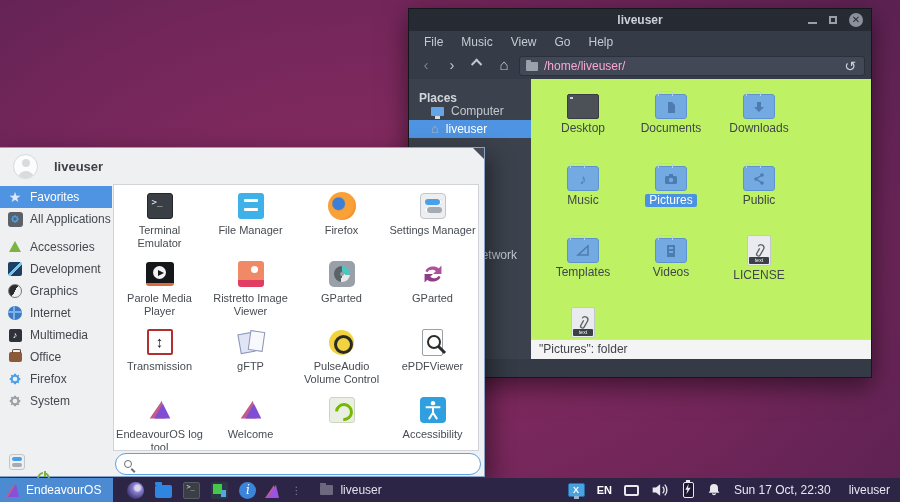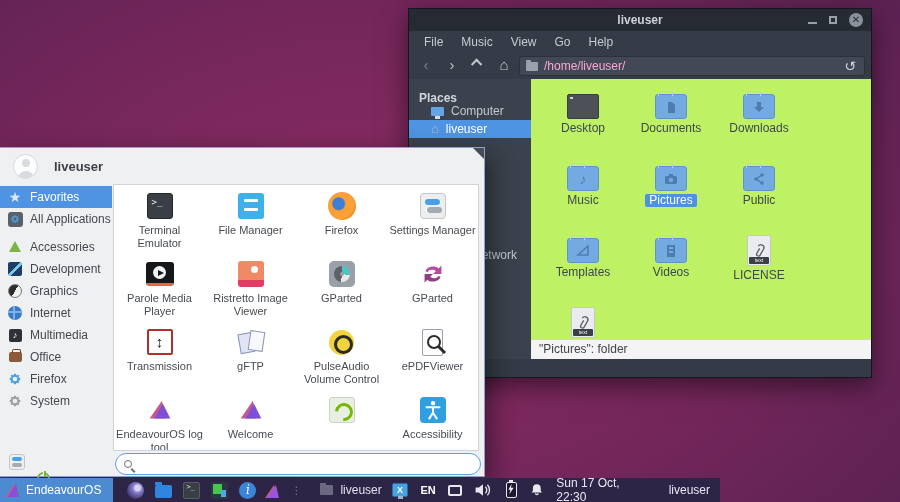--- a/index.html
+++ b/index.html
@@ -118,21 +118,21 @@
   .ic-gftp::after { content:""; position:absolute; top:4px; left:13px; width:13px; height:18px; background:#f7f9fd; border:1px solid #8b93b8; transform:rotate(8deg); }
   .ic-pulse { width:25px; height:25px; border-radius:50%; background:#f2d23f; position:relative; }
   .ic-pulse::before { content:""; position:absolute; top:5px; left:5px; width:13px; height:13px; border:3px solid #2b2b25; border-radius:50%; }
   .ic-epdf { width:21px; height:27px; background:#fdfdfd; border:1px solid #9aa0a8; border-radius:2px; position:relative; }
   .ic-epdf svg { position:absolute; top:2px; left:1px; }
   .ic-access { width:26px; height:26px; background:#2f9fe0; border-radius:4px; display:flex; align-items:center; justify-content:center; }
   .ic-nvidia { width:26px; height:26px; background:#e9efe2; border:1px solid #cbd5c0; border-radius:3px; position:relative; }
   .ic-nvidia::before { content:""; position:absolute; top:5px; left:5px; width:12px; height:12px; border:3px solid #76b900; border-left-color:transparent; border-radius:50%; transform:rotate(-40deg); }
 
   
-  .taskbar { position:absolute; left:0; bottom:0; width:720px; height:24px; background:#2d2546; z-index:20; display:flex; align-items:center; }
+  .taskbar { position:absolute; left:0; bottom:0; width:900px; height:24px; background:#2d2546; z-index:20; display:flex; align-items:center; }
   .start-btn { height:24px; background:#4c8ad2; display:flex; align-items:center; gap:7px; padding:0 12px 0 8px; }
   .tb-eos-tri { width:0; height:0; border-left:8px solid transparent; border-right:3px solid transparent; border-bottom:13px solid #8a4fd8; filter:drop-shadow(-2px 0 0 #c45a89); }
   .start-label { color:#fff; font-size:12px; }
   .launchers { display:flex; align-items:center; gap:11px; margin-left:14px; }
   .lnch { width:17px; height:17px; }
   .l-firefox { border-radius:50%; background:radial-gradient(circle at 62% 35%, #d8d4ee 0 18%, #8a7fd0 30%, #463e7c 70%, #2b2658 100%); }
   .l-folder { background:#2f86e0; border-radius:2px; position:relative; margin-top:2px; height:13px; }
   .l-folder::before { content:""; position:absolute; top:-3px; left:0; width:7px; height:3px; background:#2f86e0; border-radius:1px 1px 0 0; }
   .l-terminal { background:#3a3e45; border:1px solid #565b63; border-radius:2px; color:#cfe3ea; font-family:"DejaVu Sans Mono",monospace; font-size:7px; line-height:8px; padding-left:2px; }
   .l-display { background:#2c3644; border-radius:2px; position:relative; }

